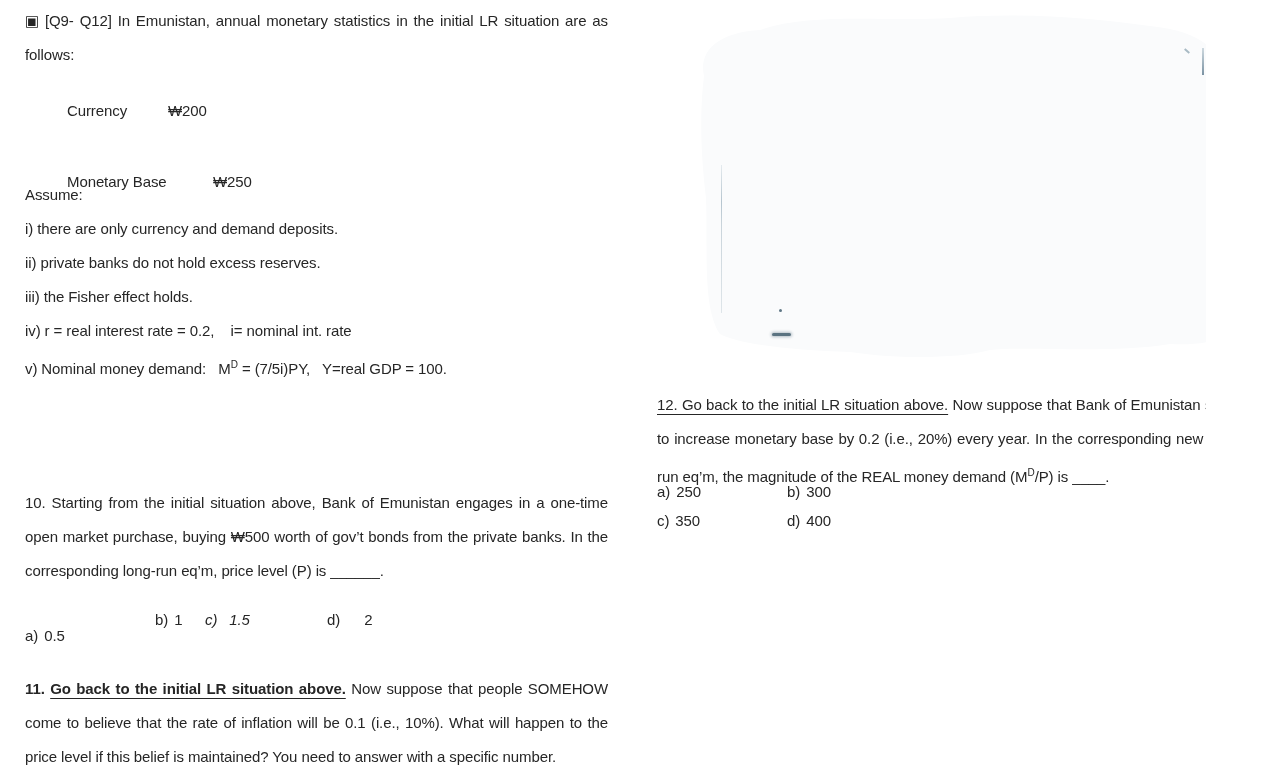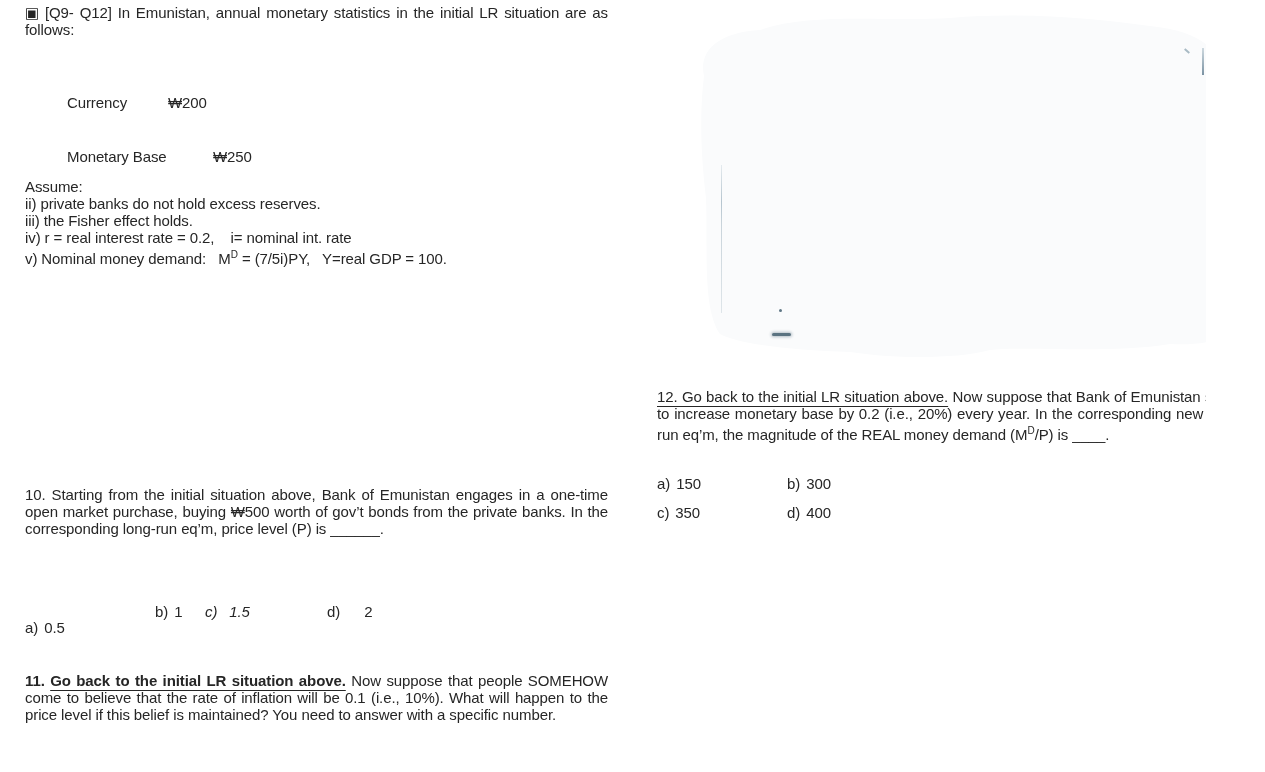--- a/index.html
+++ b/index.html
@@ -2,21 +2,21 @@
 <html><head>
 <meta charset="utf-8">
 <style>
   html,body{margin:0;padding:0;background:#ffffff;}
   .page{
     position:relative;
     width:1206px;height:772px;
     background:#ffffff;
     font-family:"Liberation Sans","DejaVu Sans",sans-serif;
     font-size:15px;
-    line-height:17px;
+    line-height:34px;
     color:#262626;
     letter-spacing:-0.1px;
     overflow:hidden;
   }
   .page p{margin:0;}
   .abs{position:absolute;}
   .just{text-align:justify;}
   .pre{white-space:pre-wrap;}
   .b{font-weight:700;}
   .u{text-decoration:underline;text-underline-offset:4px;text-decoration-thickness:1.2px;}
@@ -67,20 +67,21 @@
 
   <p class="abs hdr just"><span>▣</span> <span>[Q9- Q12] In Emunistan, annual monetary statistics in the initial LR situation are as follows:</span></p>
 
   <div class="abs stats">
     <div class="stat-row"><span class="stat-label">Currency</span><span class="stat-value">₩200</span></div>
     <div class="stat-row wide"><span class="stat-label">Monetary Base</span><span class="stat-value">₩250</span></div>
   </div>
 
   <div class="abs assume">
     <div>Assume:</div>
+    <div class="pre">i) there are only currency and demand deposits.</div>
     <div class="pre">ii) private banks do not hold excess reserves.</div>
     <div class="pre">iii) the Fisher effect holds.</div>
     <div class="pre">iv) r = real interest rate = 0.2,    i= nominal int. rate</div>
     <div class="pre"><span>v) Nominal money demand:   M</span><span class="sup">D</span><span> = (7/5i)PY,   Y=real GDP = 100.</span></div>
   </div>
 
 
   <p class="abs q10 just"><span>10. Starting from the initial situation above, Bank of Emunistan engages in a one-time open market purchase, buying ₩500 worth of gov’t bonds from the private banks. In the corresponding long-run eq’m, price level (P) is ______.</span></p>
 
   <div class="abs q10-opts">
@@ -88,21 +89,21 @@
     <span class="opt opt-b"><span>b)</span><span class="val">1</span></span>
     <span class="opt opt-c"><span>c)</span><span class="val">1.5</span></span>
     <span class="opt opt-d"><span>d)</span><span class="val">2</span></span>
   </div>
 
   <p class="abs q11 just"><span class="b">11. </span><span class="b u">Go back to the initial LR situation above.</span><span> Now suppose that people SOMEHOW come to believe that the rate of inflation will be 0.1 (i.e., 10%). What will happen to the price level if this belief is maintained? You need to answer with a specific number.</span></p>
 
   <p class="abs q12 just"><span class="u">12. Go back to the initial LR situation above.</span><span> Now suppose that Bank of Emunistan starts to increase monetary base by 0.2 (i.e., 20%) every year. In the corresponding new long-run eq’m, the magnitude of the REAL money demand (M</span><span class="sup">D</span><span>/P) is ____.</span></p>
 
   <div class="abs q12-opts">
-    <div class="q12-row"><span class="cell"><span>a)</span><span class="val">150</span></span><span><span>b)</span><span class="val">300</span></span></div>
+    <div class="q12-row"><span class="cell"><span>a)</span><span class="val">250</span></span><span><span>b)</span><span class="val">300</span></span></div>
     <div class="q12-row"><span class="cell"><span>c)</span><span class="val">350</span></span><span><span>d)</span><span class="val">400</span></span></div>
   </div>
 
   <div class="abs blob-wrap">
     <svg width="560" height="350" viewBox="0 0 560 350">
       <path fill="#fafbfc" d="M 14,68
         C 8,42 30,24 70,22
         C 120,4 200,14 260,10
         C 330,4 400,10 460,18
         C 500,22 520,34 528,52

